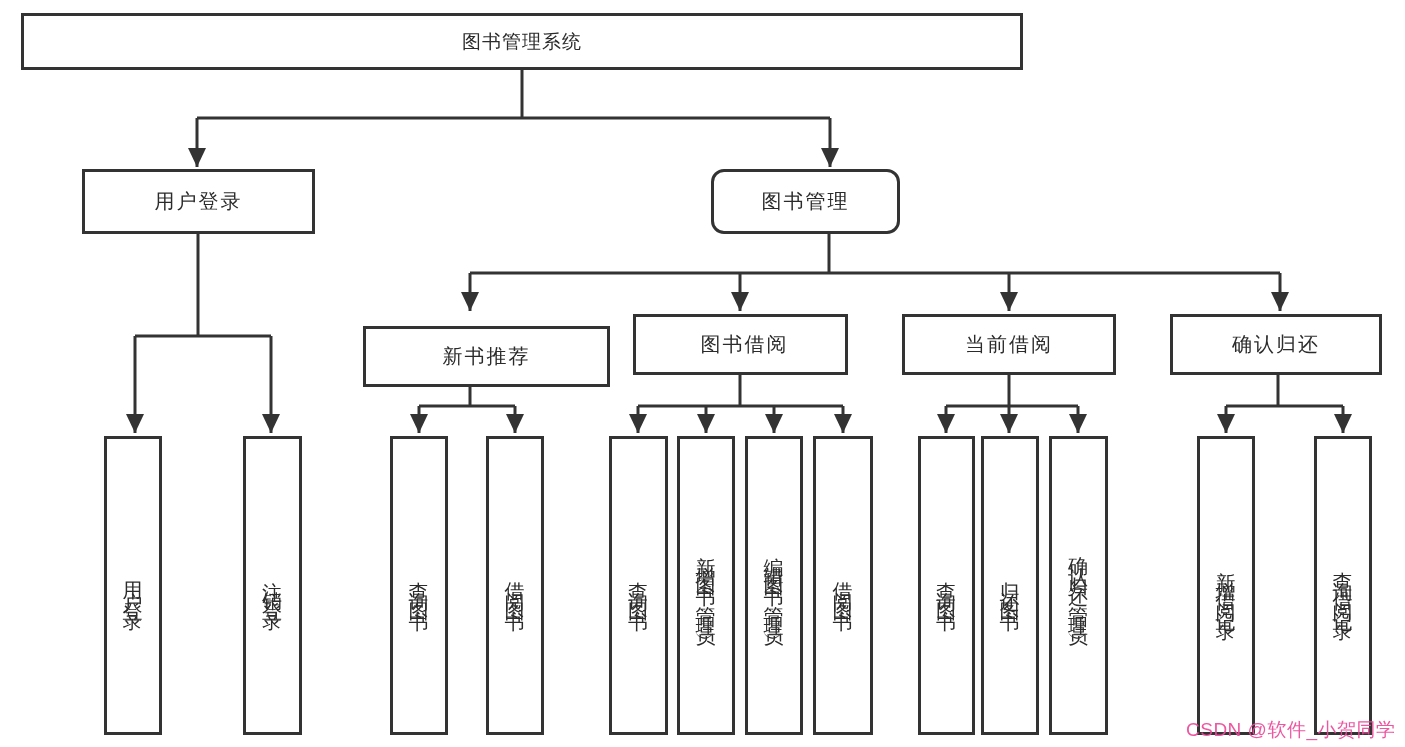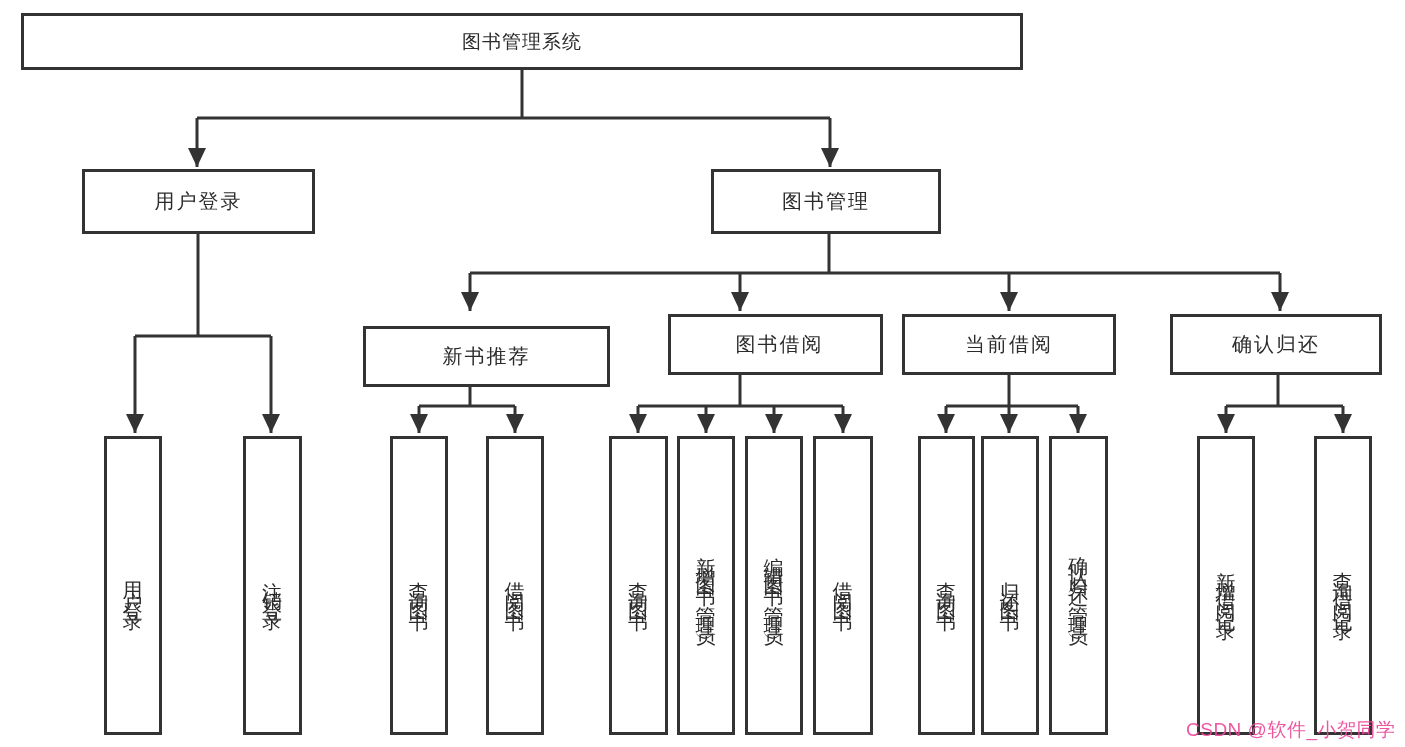--- a/index.html
+++ b/index.html
@@ -127,28 +127,28 @@
     </g>
   </svg>
 
   <div class="hbox root-box" style="left:21px; top:13px; width:1002px; height:57px;">
     <span class="lbl">图书管理系统</span>
   </div>
 
   <div class="hbox" style="left:82px; top:169px; width:233px; height:65px;">
     <span class="lbl">用户登录</span>
   </div>
-  <div class="hbox" style="left:711px; top:169px; width:230px; height:65px;">
+  <div class="hbox" style="left:711px; top:169px; width:189px; height:65px;border-radius:13px;">
     <span class="lbl">图书管理</span>
   </div>
 
   <div class="hbox" style="left:363px; top:314px; width:247px; height:61px;margin-top:12px;">
     <span class="lbl">新书推荐</span>
   </div>
-  <div class="hbox" style="left:668px; top:314px; width:215px; height:61px;padding-left:8px;">
+  <div class="hbox" style="left:633px; top:314px; width:215px; height:61px;padding-left:8px;">
     <span class="lbl">图书借阅</span>
   </div>
   <div class="hbox" style="left:902px; top:314px; width:214px; height:61px;text-align:right;">
     <span class="lbl">当前借阅</span>
   </div>
   <div class="hbox" style="left:1170px; top:314px; width:212px; height:61px;">
     <span class="lbl">确认归还</span>
   </div>
 
   <div class="vbox" style="left:104px; width:58px;">

